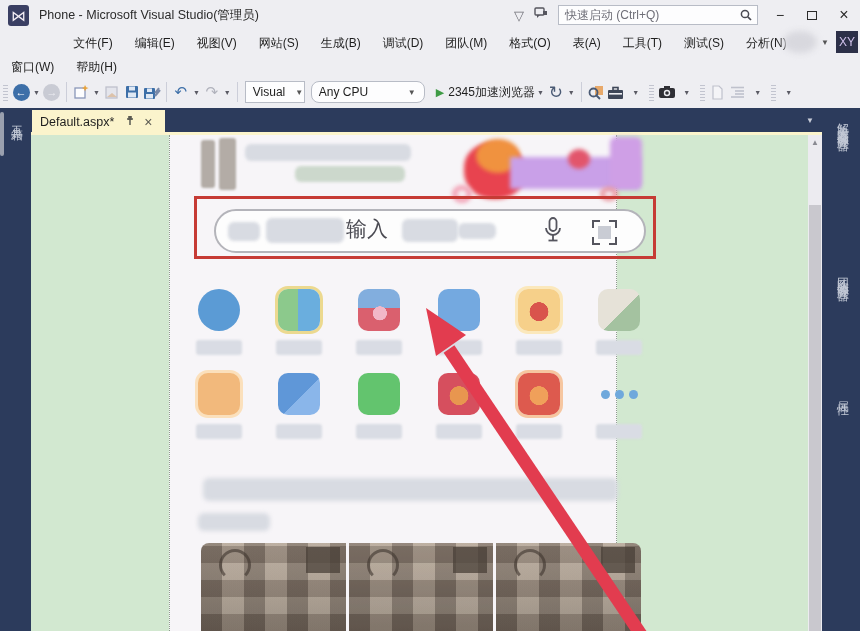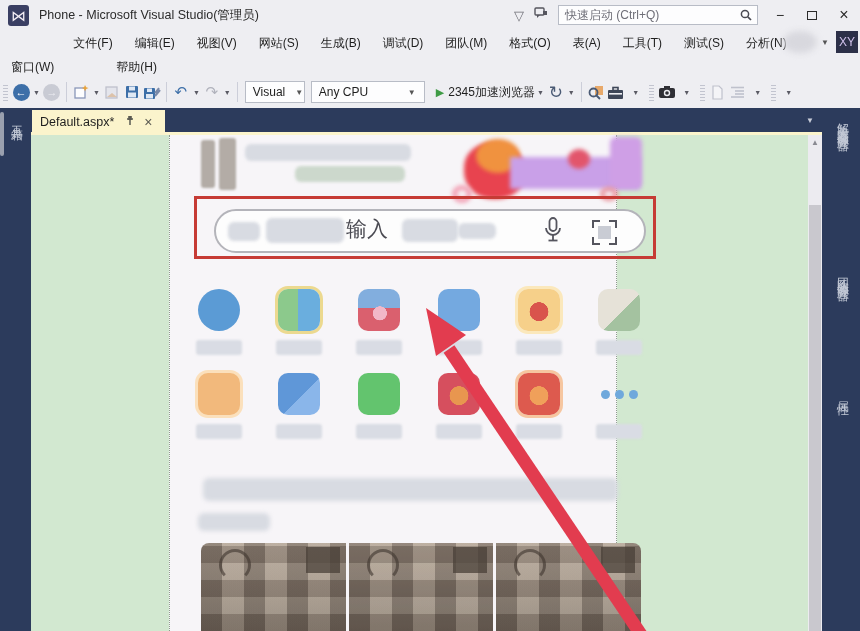--- a/index.html
+++ b/index.html
@@ -13,38 +13,38 @@
   .title-text { margin-left:10px; font-size:12.5px; color:#2b2b2b; }
   .title-right { position:absolute; right:0; top:0; height:30px; display:flex; align-items:center; }
   .tb-icon { width:22px; text-align:center; color:#6d6d75; font-size:13px; }
   .quick-launch { width:200px; height:20px; background:#fdfdfe; border:1px solid #b8bcc6; display:flex; align-items:center; margin:0 6px; }
   .quick-launch span { flex:1; padding-left:6px; color:#6f6f78; font-size:12px; }
   .win-btn { width:32px; height:26px; text-align:center; line-height:26px; color:#2b2b2b; font-size:14px; }
   .maxbox { display:inline-block; width:10px; height:9px; border:1px solid #2b2b2b; }
 
   .menurow { position:absolute; left:0; width:860px; height:26px; display:flex; align-items:center; }
   .menurow.r1 { top:30px;justify-content:center; }
-  .menurow.r2 { top:56px; height:22px;gap:40px; }
+  .menurow.r2 { top:56px; height:22px; }
   .menu-item { padding:0 11px; font-size:12px; color:#1e1e1e; height:22px; line-height:22px; }
   .menu-right { position:absolute; right:2px; top:31px; display:flex; align-items:center; }
   .avatar-blur { width:34px; height:22px; background:#d8d8de; border-radius:50%; filter:blur(3px); }
   .caret { font-size:8px; color:#555; padding:0 4px; }
   .user-badge { width:22px; height:22px; background:#2c3048; color:#cfc0ea; text-align:center; line-height:22px; font-size:12px; margin-left:3px; }
 
   .toolbar { position:absolute; left:0; top:78px; width:860px; height:28px; display:flex; align-items:center; }
   .grip { width:5px; height:18px; margin:0 3px; background:repeating-linear-gradient(0deg,#c2c4cf 0 1px,transparent 1px 3px); }
   .tbtn { height:22px; min-width:20px; display:flex; align-items:center; justify-content:center; color:#3d6fa8; }
   .tbtn.gray { color:#b0b2bc; }
   .drop { font-size:7px; color:#5a5a64; padding:0 2px; }
   .sep { width:1px; height:20px; background:#ccced9; margin:0 4px; }
   .circle-btn { width:17px; height:17px; border-radius:50%; background:#3d6fa8; color:#fff; font-size:11px; line-height:17px; text-align:center; }
   .circle-btn.gray { background:#c9cbd4; color:#eeeef2; }
   .combo { height:22px; background:#fdfdfe; border:1px solid #b8bcc6; display:flex; align-items:center; padding:0 4px 0 7px; margin:0 3px; font-size:12px; color:#1e1e1e; }
   .combo .caret { padding-left:10px; }
-  .combo.debug { width:60px; } .combo.cpu { width:114px; }
+  .combo.debug { width:60px; } .combo.cpu { width:114px;border-radius:8px; }
   .play { color:#3f9b45; font-size:11px; padding:0 4px 0 8px; }
   .run-label { font-size:12px; color:#1e1e1e; }
   .glyph { font-size:15px; font-family:"DejaVu Sans",sans-serif; }
 
   
   .left-strip { position:absolute; left:0; top:108px; width:31px; height:523px; background:#2c3b5c; }
   .left-strip .bar { position:absolute; left:0; top:4px; width:4px; height:44px; background:#9aa0ae; border-radius:2px; }
   .vtab { writing-mode:vertical-rl; text-orientation:upright; color:#c3c9d6; font-size:12px; letter-spacing:2px; }
   .left-strip .vtab { position:absolute; left:8px; top:8px; }
   .right-strip { position:absolute; right:0; top:108px; width:38px; height:523px; background:#2c3b5c; }

